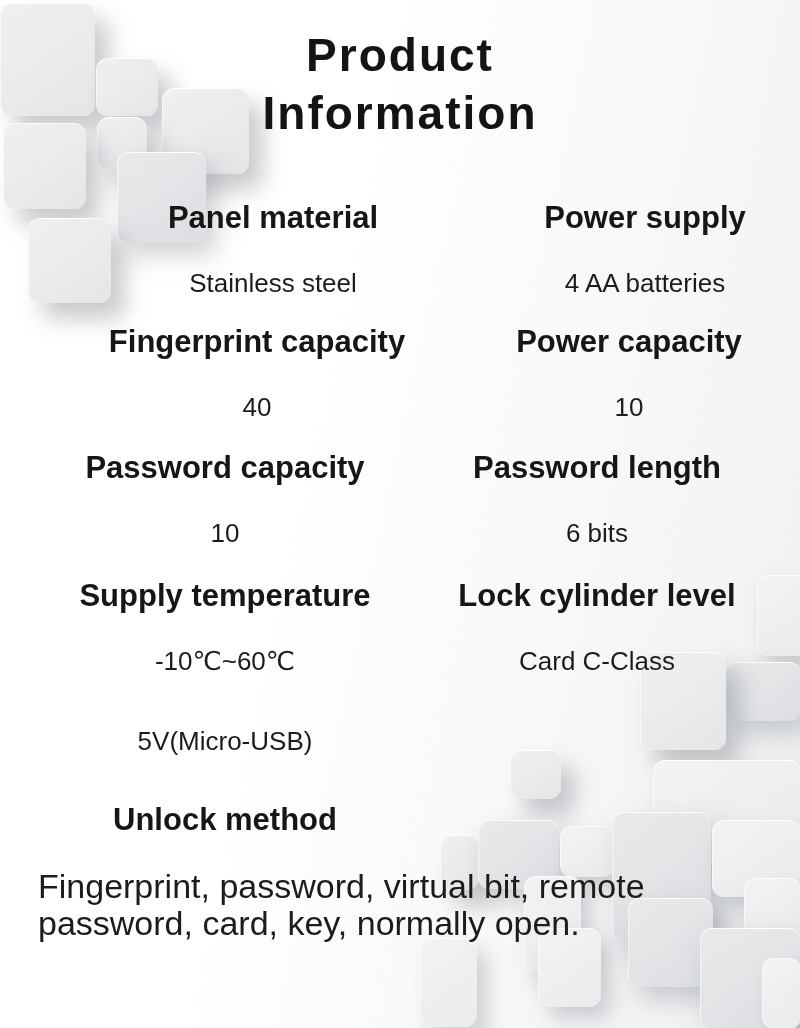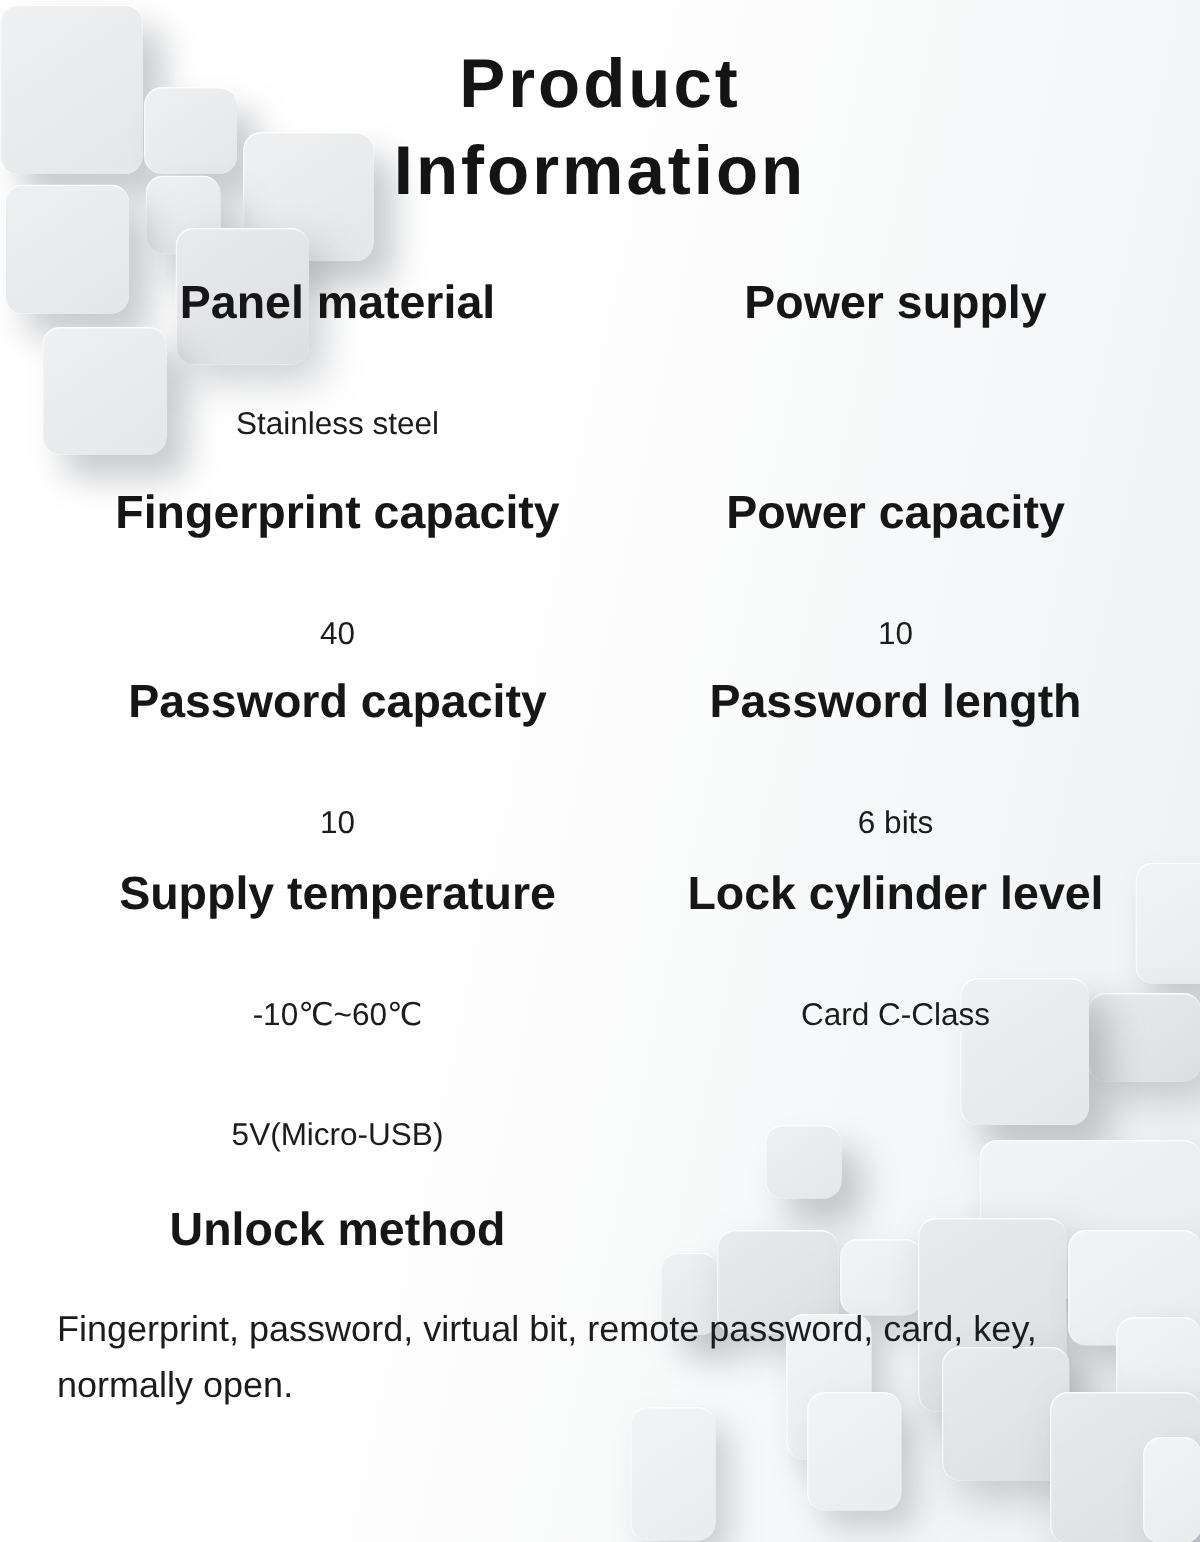--- a/index.html
+++ b/index.html
@@ -49,32 +49,32 @@
   }
   .cell{
     display:flex;flex-direction:column;align-items:center;
   }
   .cell-right{position:relative;left:-28px;}
   .label{
     font-size:31px;line-height:44px;font-weight:bold;
     white-space:nowrap;color:#161616;
   }
   .value{
-    margin-top:42px;
-    font-size:21px;line-height:34px;font-weight:400;
+    margin-top:26px;
+    font-size:26px;line-height:34px;font-weight:400;
     white-space:nowrap;color:#1c1c1c;
   }
-  .row1{top:180px;} .row2{top:320px;} .row3{top:446px;}
+  .row1{top:196px;padding-left:48px;} .row2{top:320px;padding-left:32px;} .row3{top:446px;}
   .row4{top:574px;} .row5{top:698px;}
   .unlock{position:absolute;top:798px;left:0;right:0;}
   .unlock-label-wrap{width:450px;display:flex;justify-content:center;}
   .unlock-value{
     margin:26px 0 0 38px;
     width:700px;
-    font-size:24px;line-height:37px;
+    font-size:34px;line-height:37px;
     color:#1c1c1c;
     white-space:normal;
   }
 </style>
 </head>
 <body>
 
 <div class="page">
 
   <div>
@@ -108,20 +108,21 @@
 
     <h1 class="title"><span>Product</span><br><span>Information</span></h1>
 
     <div class="row row1">
       <div class="cell">
         <div class="label">Panel material</div>
         <div class="value">Stainless steel</div>
       </div>
       <div class="cell cell-right">
         <div class="label">Power supply</div>
+        <div class="value">4 AA batteries</div>
       </div>
     </div>
 
     <div class="row row2">
       <div class="cell">
         <div class="label">Fingerprint capacity</div>
         <div class="value">40</div>
       </div>
       <div class="cell cell-right">
         <div class="label">Power capacity</div>

